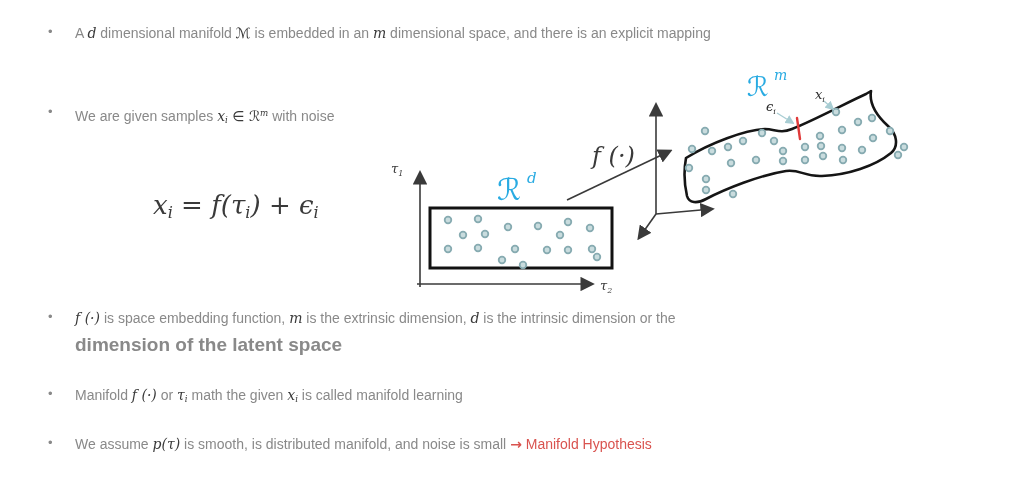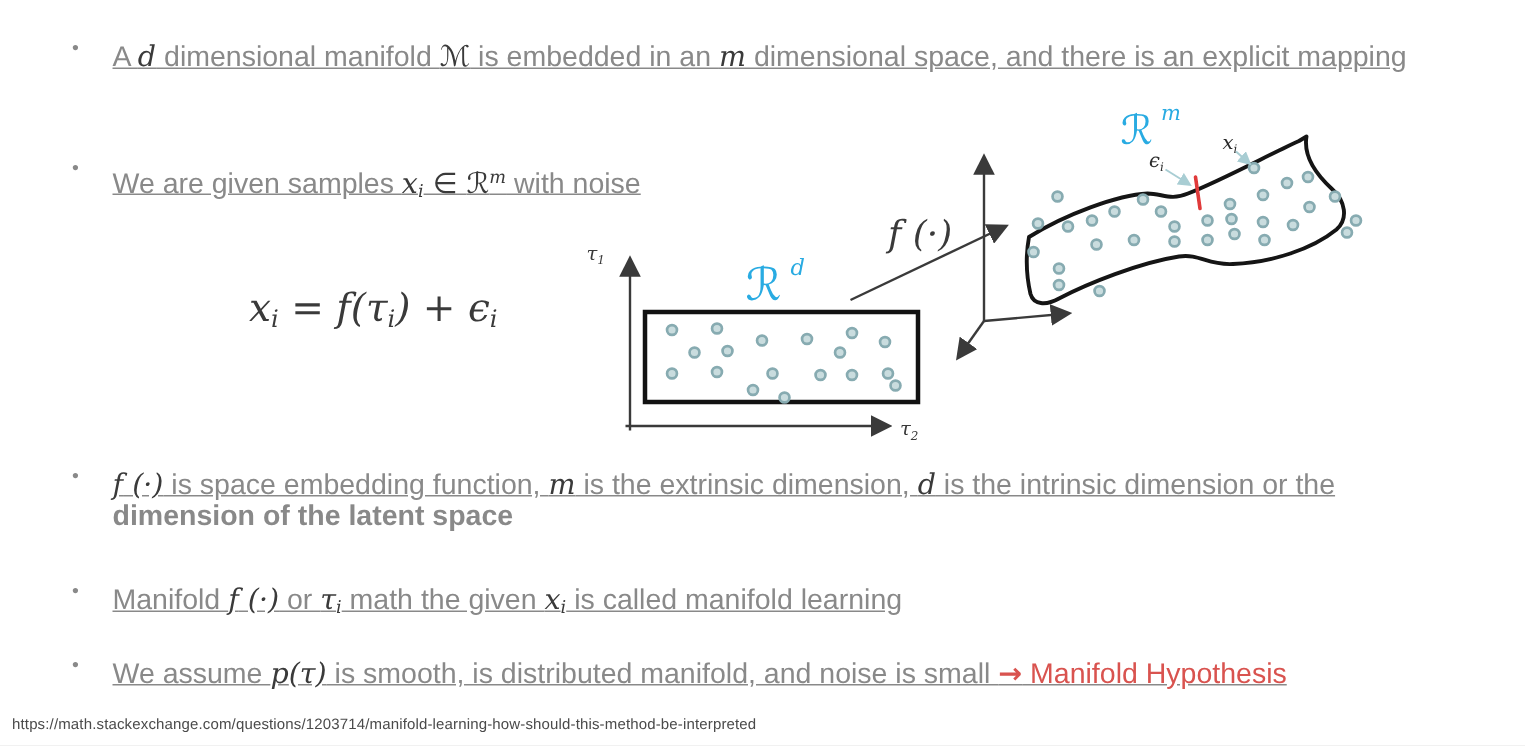--- a/index.html
+++ b/index.html
@@ -2,23 +2,23 @@
 <html><head>
 <meta charset="utf-8">
 <style>
   html,body{margin:0;padding:0;background:#e8e8e8;}
   .slide{
     position:relative;width:1024px;height:497px;background:#ffffff;
     overflow:hidden;font-family:"Liberation Sans",sans-serif;
   }
   .bullet-row{position:absolute;left:48px;display:flex;align-items:flex-start;}
   .marker{width:27px;flex:0 0 27px;color:var(--text-gray);font-size:13px;padding-top:4px;}
-  .btxt{font-size:19px;color:var(--text-gray);line-height:36px;white-space:nowrap;text-decoration:underline;}
+  .btxt{font-size:14px;color:var(--text-gray);line-height:26px;white-space:nowrap;}
   .mathline{position:absolute;left:75px;font-size:21px;white-space:nowrap;}
-  .equation{position:absolute;left:166px;top:190px;font-size:26px;white-space:nowrap;}
+  .equation{position:absolute;left:153px;top:190px;font-size:26px;white-space:nowrap;}
   .contline{position:absolute;left:75px;font-size:19px;color:var(--text-gray);}
   .footer{position:absolute;left:8px;top:478px;font-size:10px;color:var(--footer);letter-spacing:0.1px;}
 
   
   .seg-t{color:var(--text-gray);font-family:"Liberation Sans",sans-serif;}
   .seg-m{color:var(--ink);font-family:"DejaVu Serif","DejaVu Sans",serif;font-style:italic;}
   .seg-ms{color:var(--ink);font-family:"DejaVu Serif","DejaVu Sans",serif;font-style:italic;font-size:0.62em;vertical-align:-0.25em;}
   .seg-msup{color:var(--ink);font-family:"DejaVu Serif","DejaVu Sans",serif;font-style:italic;font-size:0.62em;vertical-align:0.55em;}
   .seg-sc{color:var(--ink);font-family:"DejaVu Sans","DejaVu Serif",sans-serif;}
   .seg-sym{color:var(--ink);font-family:"DejaVu Sans",sans-serif;}
@@ -183,15 +183,14 @@
   <div class="bullet-row" style="top:382px;">
     <span class="marker">•</span>
     <span class="btxt"><span class="seg-t">Manifold </span><span class="seg-m">f</span><span class="seg-m"> (·)</span><span class="seg-t">  or </span><span class="seg-m">τ</span><span class="seg-ms">i</span><span class="seg-t"> math the given </span><span class="seg-m">x</span><span class="seg-ms">i</span><span class="seg-t"> is called manifold learning</span></span>
   </div>
 
   <div class="bullet-row" style="top:431px;">
     <span class="marker">•</span>
     <span class="btxt"><span class="seg-t">We assume </span><span class="seg-m">p</span><span class="seg-m">(τ)</span><span class="seg-t"> is smooth, is distributed manifold, and noise is small </span><span class="seg-ra">→</span><span class="seg-red"> Manifold Hypothesis</span></span>
   </div>
 
-  <div class="footer">https://math.stackexchange.com/questions/1203714/manifold-learning-how-should-this-method-be-interpreted</div>
 
 </div>
 
 </body></html>

